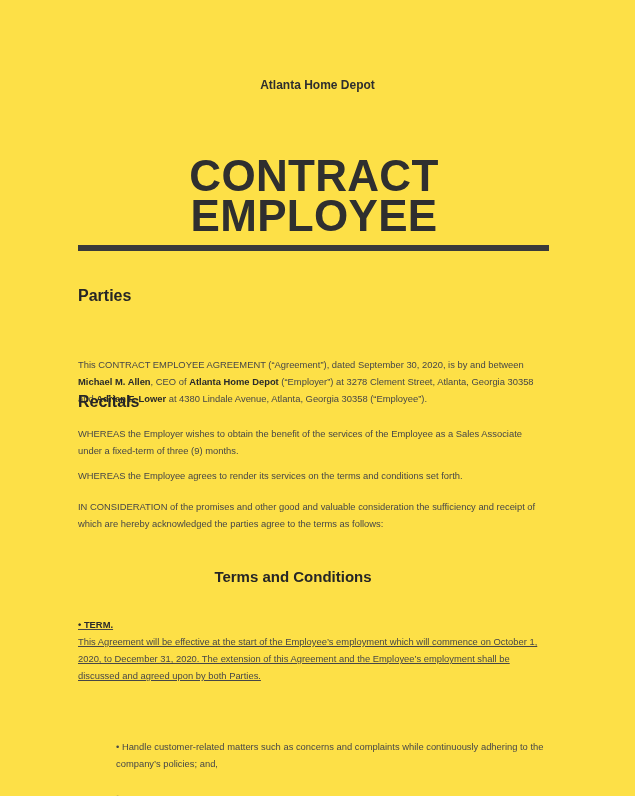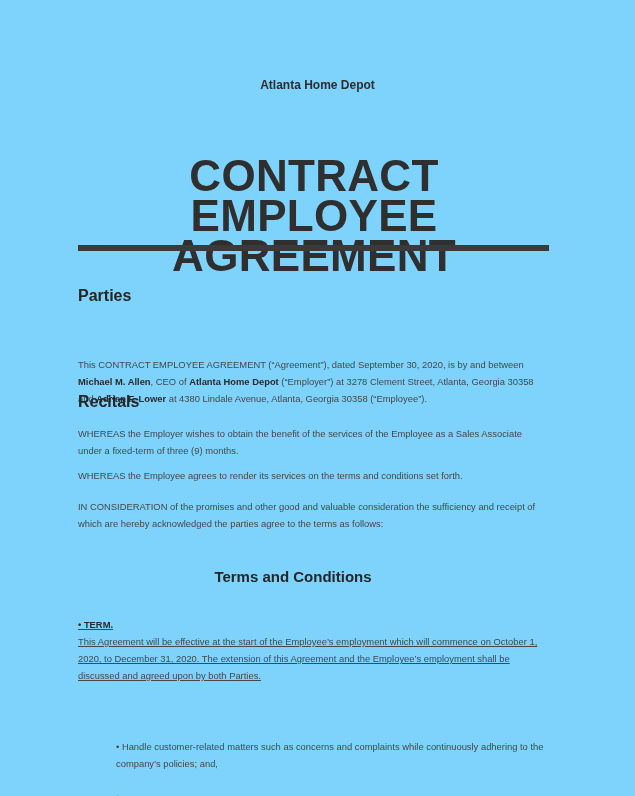--- a/index.html
+++ b/index.html
@@ -12,21 +12,21 @@
     body {
       font-family: "Liberation Sans", "DejaVu Sans", sans-serif;
       color: #444444;
       position: relative;
     }
     .page {
       position: absolute;
       left: 0; top: 0;
       width: 635px;
       height: 796px;
-      background: #7dd3fc;
+      background: #fde047;
       padding-left: 24px;
     }
     .company-header {
       position: absolute;
       top: 78px;
       left: 0;
       width: 635px;
       text-align: center;
       font-size: 12px;
       font-weight: bold;
@@ -107,21 +107,20 @@
   </style>
 </head>
 <body>
 
 <div class="page">
 
   <div class="company-header">Atlanta Home Depot</div>
 
   <div class="doc-title">
     <div>CONTRACT EMPLOYEE</div>
-    <div>AGREEMENT</div>
   </div>
 
   <div class="title-rule"></div>
 
   <div class="section-heading" style="top:287px;">Parties</div>
   <div class="para" style="top:320px;margin-top:36px;">
     <span>This CONTRACT EMPLOYEE AGREEMENT (“Agreement”), dated September 30, 2020, is by and between </span><b>Michael M. Allen</b><span>, CEO of </span><b>Atlanta Home Depot</b><span> (“Employer”) at 3278 Clement Street, Atlanta, Georgia 30358 and </span><b>Adrian F. Lower</b><span> at 4380 Lindale Avenue, Atlanta, Georgia 30358 (“Employee”).</span>
   </div>
 
   <div class="section-heading" style="top:393px;">Recitals</div>

